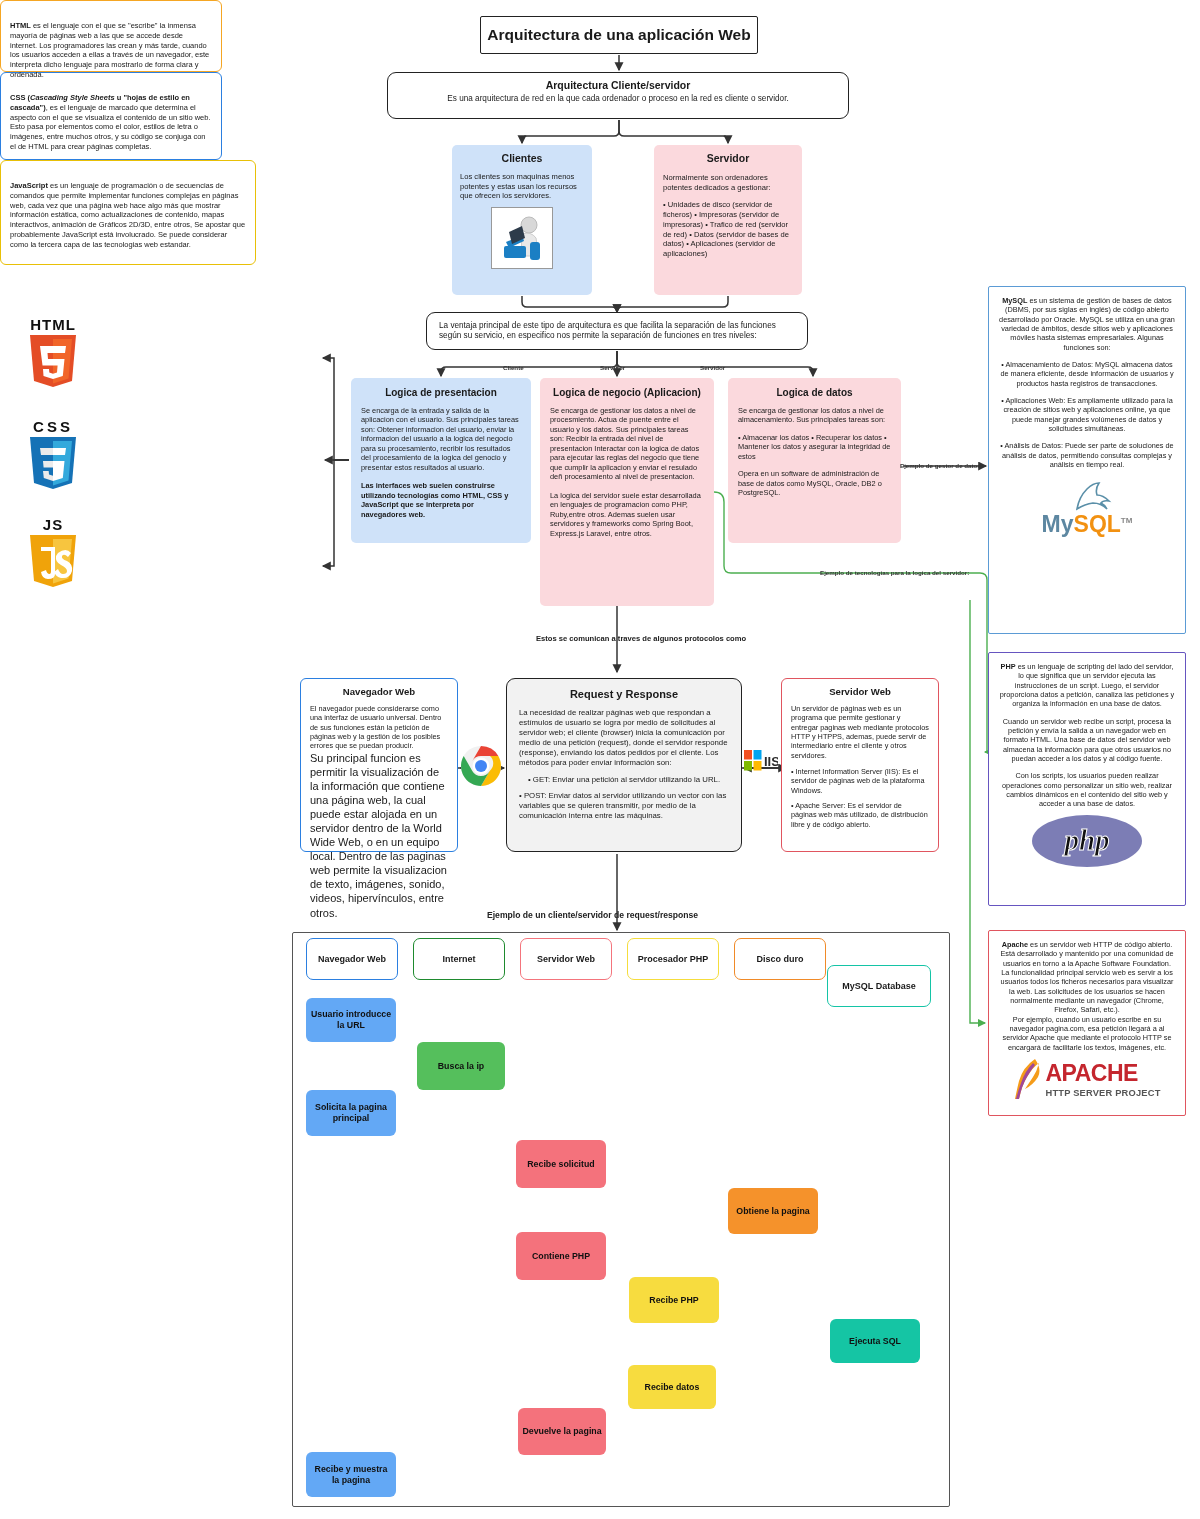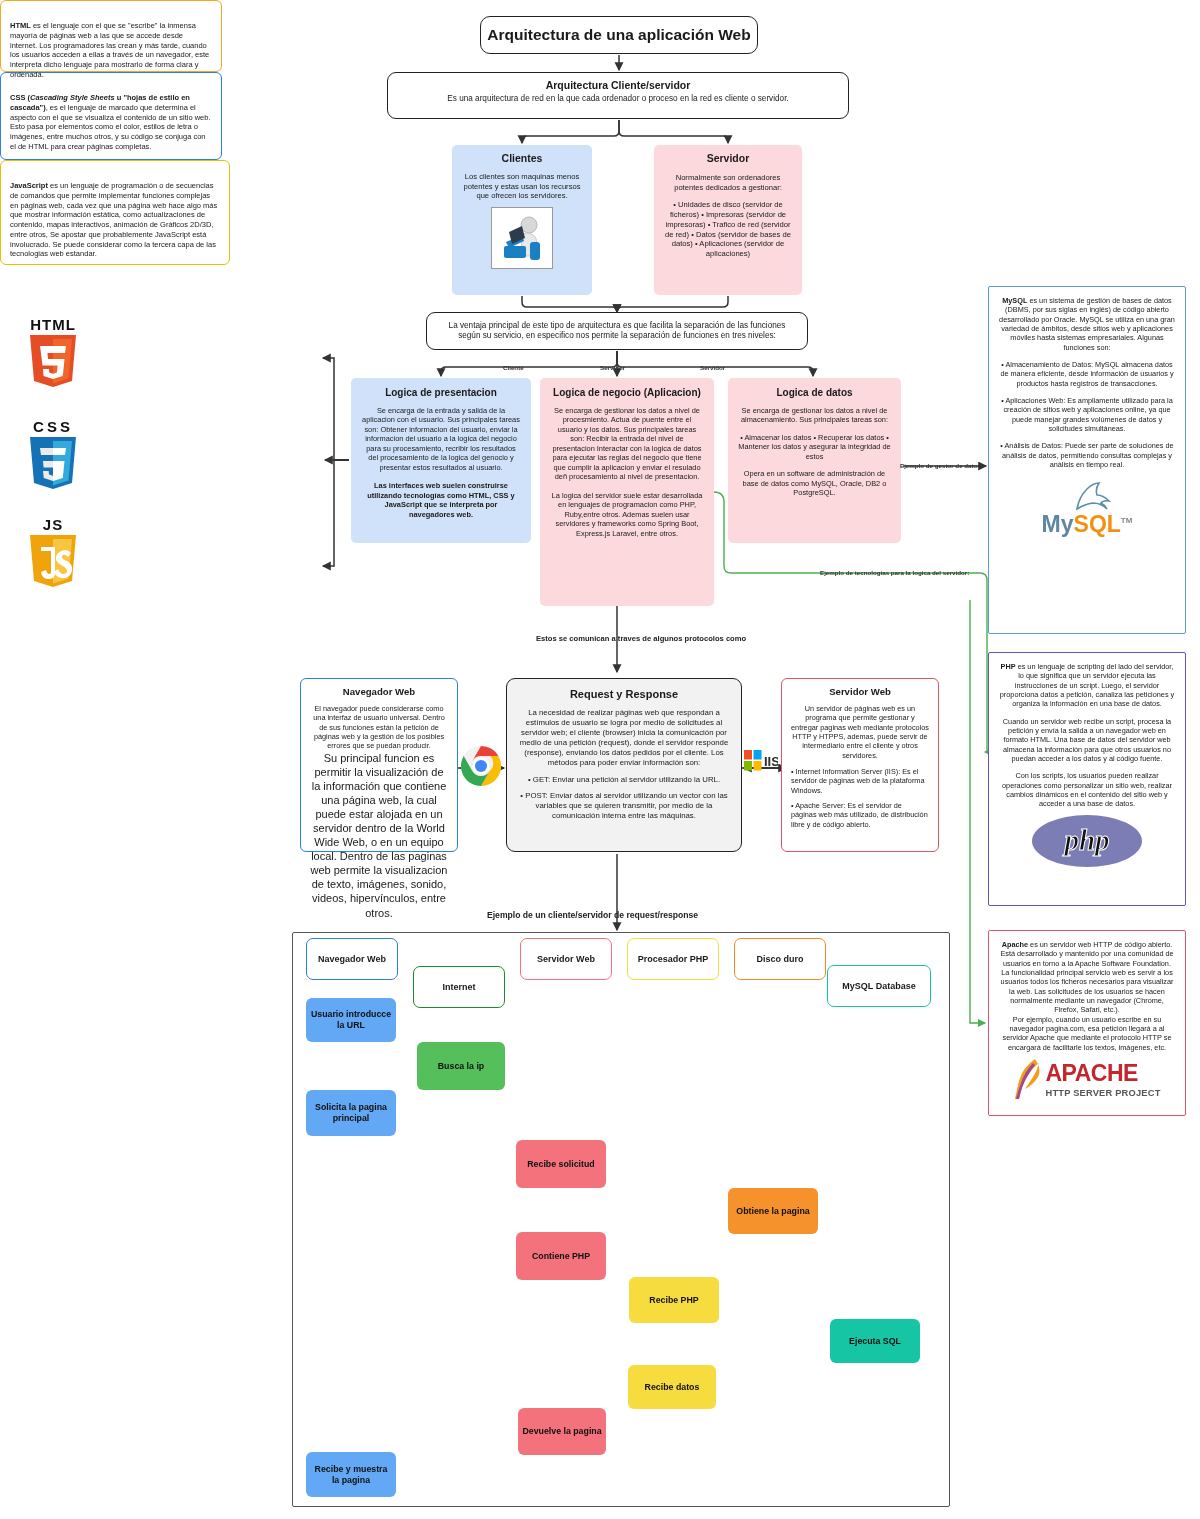--- a/index.html
+++ b/index.html
@@ -10,24 +10,24 @@
     font-family:"Liberation Sans", sans-serif;
     color:#1a1a1a;
     overflow:hidden;
   }
   .canvas { position:absolute; inset:0; }
   svg.wires { position:absolute; left:0; top:0; width:1200px; height:1519px; pointer-events:none; }
 
   .box { position:absolute; border:1.6px solid #222; border-radius:9px; background:#fff;
          display:flex; flex-direction:column; align-items:center; justify-content:flex-start; }
   .ttl { font-weight:bold; text-align:center; }
-  .bdy { text-align:center; line-height:1.28; }
-
-  
-  #title-box { left:480px; top:16px; width:278px; height:38px; border-radius:10px;
+  .bdy { line-height:1.28; }
+
+  
+  #title-box { left:480px; top:16px; width:278px; height:38px; border-radius:2px;
                justify-content:center; }
   #title-box .ttl { font-size:15.5px; }
 
   #cliser-box { left:387px; top:72px; width:462px; height:47px; padding:6px 10px 0; }
   #cliser-box .ttl { font-size:10.5px; }
   #cliser-box .bdy { font-size:8.2px; margin-top:3px; }
 
   #clientes-box { left:452px; top:145px; width:140px; height:150px; background:#cfe2f9;
                   border:none; border-radius:5px; padding:7px 8px 0; }
   #clientes-box .ttl { font-size:10.5px; }
@@ -48,21 +48,21 @@
   #logica-neg  { left:540px; top:378px; width:174px; height:228px; background:#fbd9dd; }
   #logica-dat  { left:728px; top:378px; width:173px; height:165px; background:#fbd9dd; }
   .logic .ttl { font-size:10px; }
   .logic .bdy { font-size:7.4px; margin-top:8px; }
 
   
   .tech { border-radius:6px; padding:20px 9px; text-align:left; background:#fff; }
   .tech .bdy { font-size:7.5px; text-align:left; line-height:1.3; }
   #html-box { left:99px; top:322px; width:222px; height:72px; border:1.4px solid #f5a623; }
   #css-box  { left:99px; top:424px; width:222px; height:88px; border:1.4px solid #2b7fe0; }
-  #js-box   { left:99px; top:513px; width:230px; height:105px; border:1.4px solid #e8c007; }
+  #js-box   { left:99px; top:513px; width:256px; height:105px; border:1.4px solid #e8c007; }
 
   .logo { position:absolute; }
   #html-logo { left:22px; top:316px; width:62px; height:74px; }
   #css-logo  { left:22px; top:418px; width:62px; height:74px; }
   #js-logo   { left:22px; top:516px; width:62px; height:74px; }
 
   
   .panel { position:absolute; border-radius:2px; background:#fff; padding:9px 10px; }
   #mysql-panel { left:988px; top:286px; width:198px; height:348px; border:1.5px solid #5b9bd5; }
   #php-panel   { left:988px; top:652px; width:198px; height:254px; border:1.5px solid #6655c0; }
@@ -355,21 +355,21 @@
     <div class="bdy">Un servidor de páginas web es un programa que permite gestionar y entregar paginas web mediante protocolos HTTP y HTPPS, ademas, puede servir de intermediario entre el cliente y otros servidores.</div>
     <div class="bdy" style="margin-top:7px;font-size:7.3px;text-align:left;">• Internet Information Server (IIS): Es el servidor de páginas web de la plataforma Windows.</div>
     <div class="bdy" style="margin-top:6px;font-size:7.3px;text-align:left;">• Apache Server: Es el servidor de páginas web más utilizado, de distribución libre y de código abierto.</div>
   </div>
 
   <div id="flow-frame"></div>
 
   <div class="legend" style="left:306px;top:938px;border:1.6px solid #2b7fe0;">
     <span>Navegador Web</span>
     </div>
-  <div class="legend" style="left:413px;top:938px;border:1.6px solid #1e8a2e;margin-top:28px;">
+  <div class="legend" style="left:413px;top:938px;border:1.6px solid #1e8a2e;">
     <span>Internet</span>
     </div>
   <div class="legend" style="left:520px;top:938px;border:1.6px solid #f4747c;">
     <span>Servidor Web</span>
     </div>
   <div class="legend" style="left:627px;top:938px;border:1.6px solid #f5dd3c;">
     <span>Procesador PHP</span>
     </div>
   <div class="legend" style="left:734px;top:938px;border:1.6px solid #f08a28;">
     <span>Disco duro</span>

